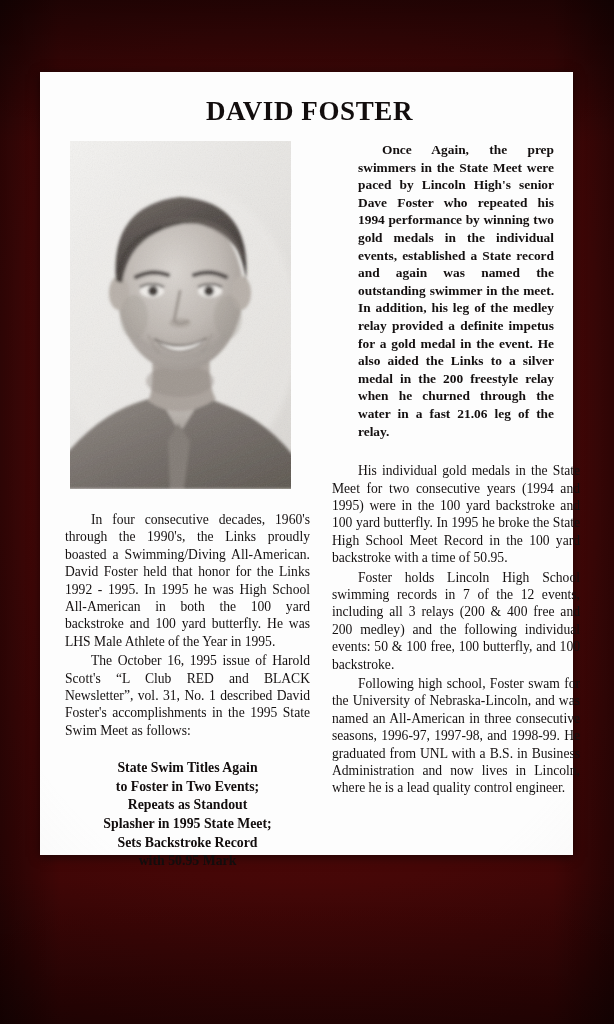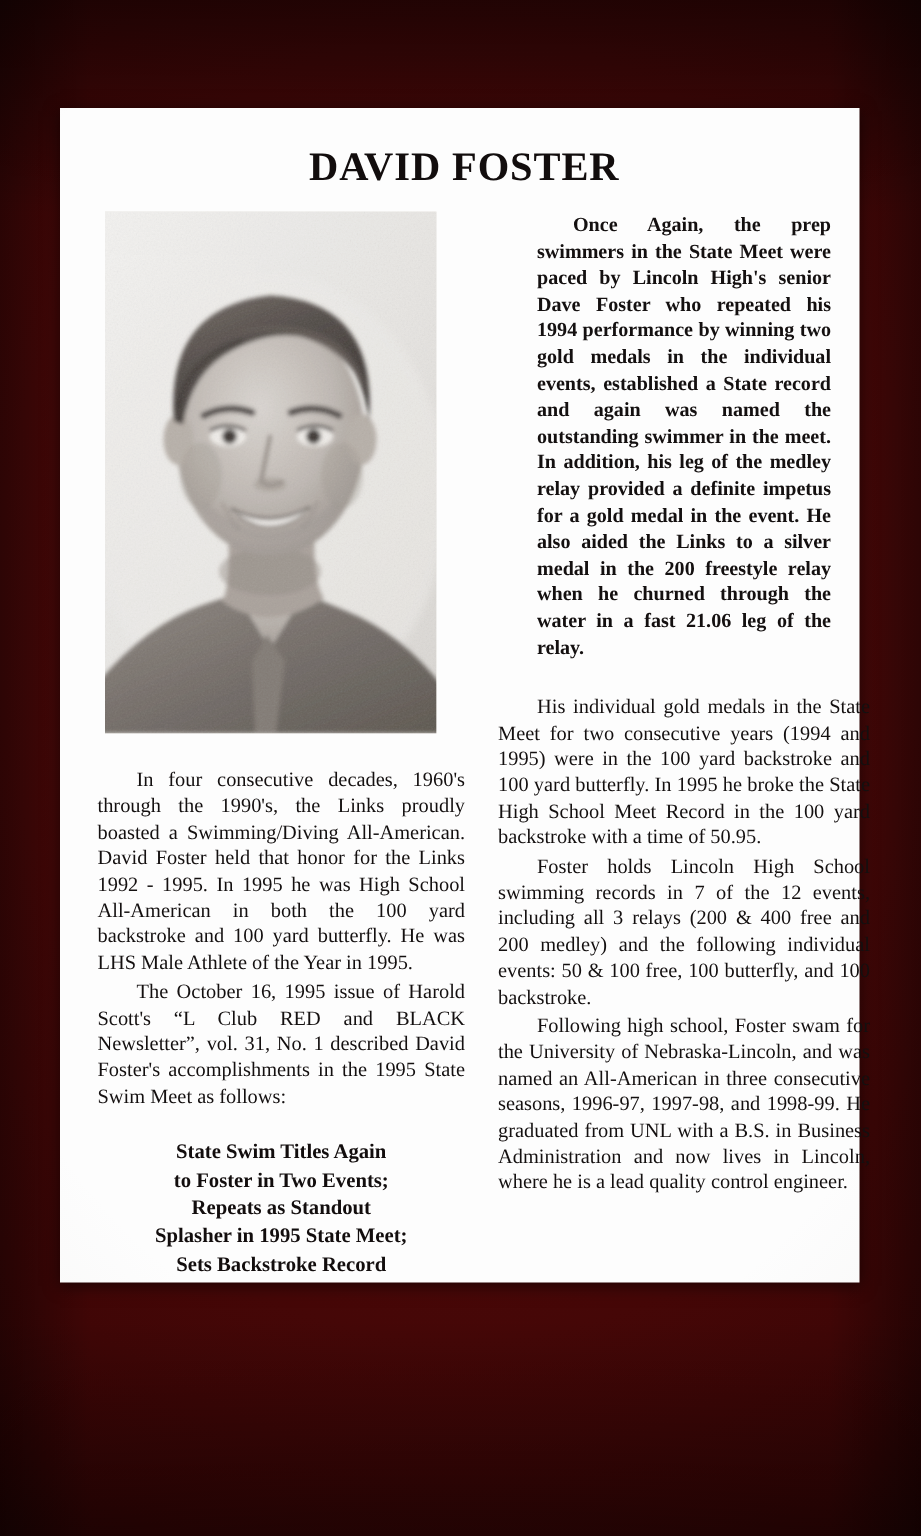--- a/index.html
+++ b/index.html
@@ -242,20 +242,21 @@
 
         <p class="body">In four consecutive decades, 1960's through the 1990's, the Links proudly boasted a Swimming/Diving All-American.  David Foster held that honor for the Links 1992 - 1995.  In 1995 he was High School All-American in both the 100 yard backstroke and 100 yard butterfly. He was LHS Male Athlete of the Year in 1995.</p>
         <p class="body last">The October 16, 1995 issue of Harold Scott's “L Club RED and BLACK Newsletter”, vol. 31, No. 1 described David Foster's accomplishments in the 1995 State Swim Meet as follows:</p>
 
         <div id="newsletter-headline">
           <div>State Swim Titles Again</div>
           <div>to Foster in Two Events;</div>
           <div>Repeats as Standout</div>
           <div>Splasher in 1995 State Meet;</div>
           <div>Sets Backstroke Record</div>
+          <div>with 50.95 Mark</div>
         </div>
       </div>
 
       <div class="col-right">
 
         <div class="quote">
           <p class="body last">Once  Again, the prep swimmers in the State Meet were paced by Lincoln High's senior Dave Foster who repeated his 1994 performance by winning two gold medals in the individual events, established a State record and again was named the outstanding swimmer in the meet.  In addition, his leg of the medley relay provided a definite impetus for a gold medal in the event.  He also aided the Links to a silver medal in the 200 freestyle relay when he churned through the water in a fast 21.06 leg of the relay.</p>
         </div>
 
         <div class="spacer-8"></div>

